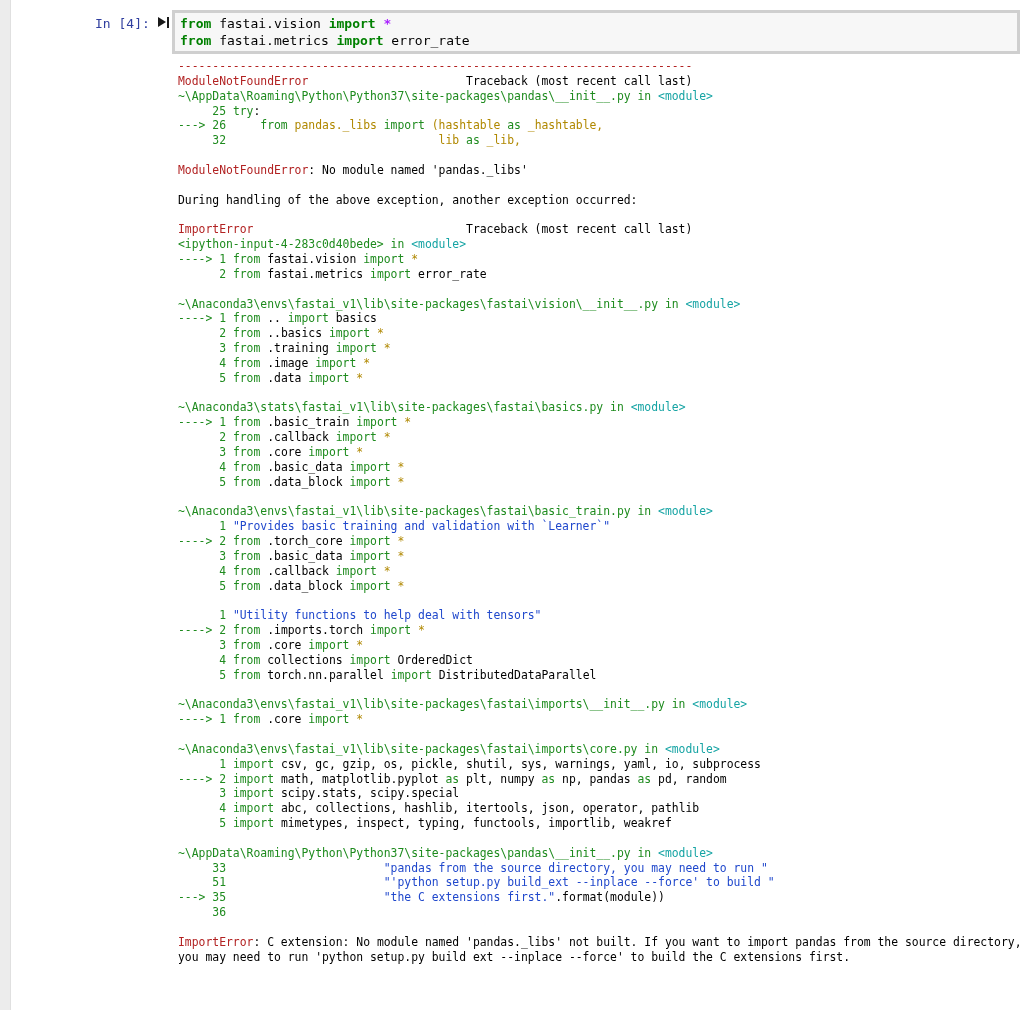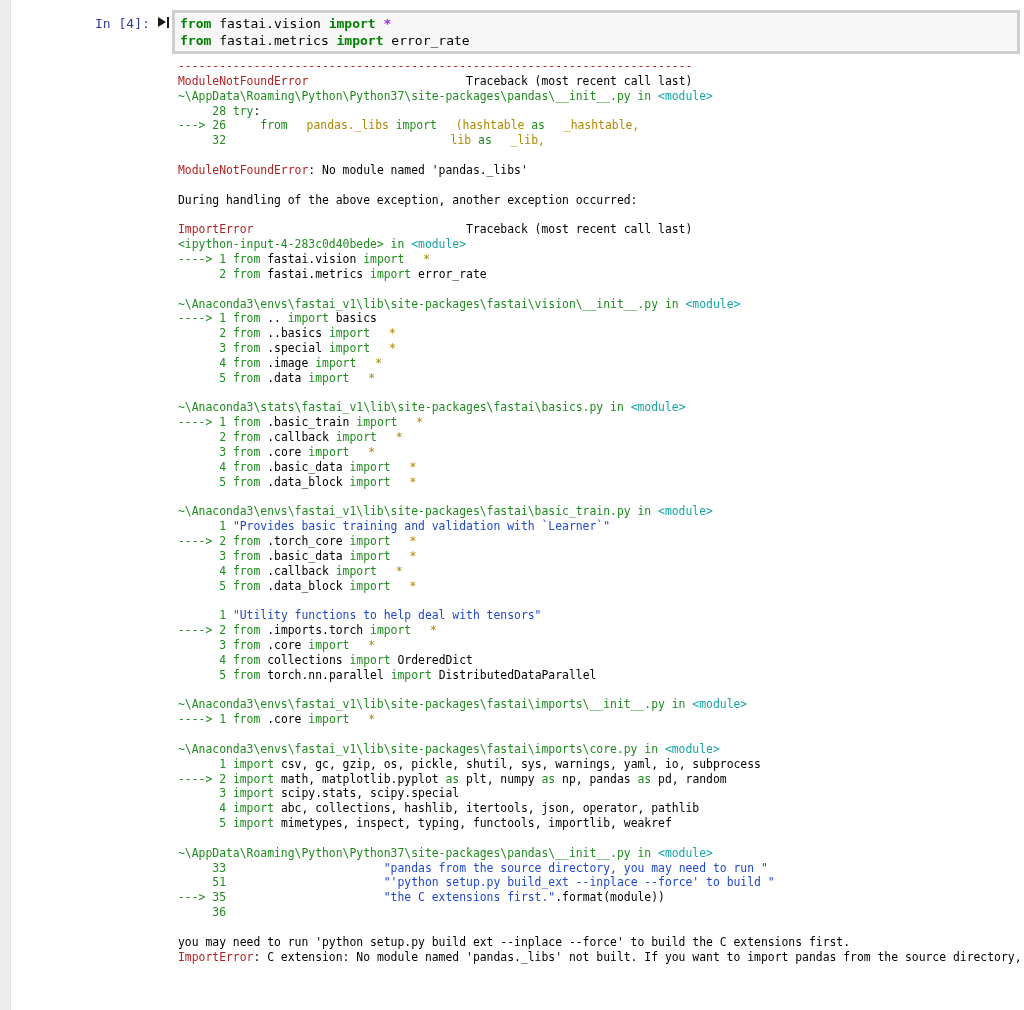--- a/index.html
+++ b/index.html
@@ -23,21 +23,21 @@
                background:#f7f7f7; border:3px solid #0ea5e9; padding:2px 20px 2px 5px; }
   .code-line { font-size:13px; line-height:17px; white-space:pre; }
 
   .output-area { position:absolute; left:178px; top:59px; width:846px; }
   .tb-line { font-size:11.4px; line-height:14.85px; height:14.85px; white-space:pre; }
 
   .seg-k  { color:var(--c-black); }
   .seg-r  { color:var(--c-red); }
   .seg-g  { color:var(--c-green); }
   .seg-c  { color:var(--c-cyan); }
-  .seg-y  { color:var(--c-yellow);margin-left:12px; }
+  .seg-y  { color:var(--c-yellow); }
   .seg-b  { color:var(--c-blue); }
   .seg-kw { color:var(--c-kw_green); font-weight:bold; }
   .seg-op { color:var(--c-purple); font-weight:bold; }
 </style>
 </head>
 <body>
 
 <div class="page">
   <div class="left-strip"></div>
 
@@ -52,37 +52,37 @@
     <div id="input-code">
         <div class="code-line"><span class="seg-kw">from</span><span class="seg-k"> fastai.vision </span><span class="seg-kw">import</span><span class="seg-k"> </span><span class="seg-op">*</span></div>
         <div class="code-line"><span class="seg-kw">from</span><span class="seg-k"> fastai.metrics </span><span class="seg-kw">import</span><span class="seg-k"> error_rate</span></div>
       </div>
   </div>
 
   <div class="output-area" id="traceback-output">
       <div class="tb-line"><span class="seg-r">---------------------------------------------------------------------------</span></div>
       <div class="tb-line"><span class="seg-r">ModuleNotFoundError</span><span class="seg-k">                       Traceback (most recent call last)</span></div>
       <div class="tb-line"><span class="seg-g">~\AppData\Roaming\Python\Python37\site-packages\pandas\__init__.py in </span><span class="seg-c">&lt;module&gt;</span></div>
-      <div class="tb-line"><span class="seg-g">     28 </span><span class="seg-g">try</span><span class="seg-k">:</span></div>
+      <div class="tb-line"><span class="seg-g">     25 </span><span class="seg-g">try</span><span class="seg-k">:</span></div>
       <div class="tb-line"><span class="seg-g">---&gt; 26     </span><span class="seg-g">from</span><span class="seg-y"> pandas._libs </span><span class="seg-g">import</span><span class="seg-y"> (hashtable </span><span class="seg-g">as</span><span class="seg-y"> _hashtable,</span></div>
       <div class="tb-line"><span class="seg-g">     32 </span><span class="seg-k">                              </span><span class="seg-y">lib </span><span class="seg-g">as</span><span class="seg-y"> _lib,</span></div>
       <div class="tb-line">&nbsp;</div>
       <div class="tb-line"><span class="seg-r">ModuleNotFoundError</span><span class="seg-k">: No module named 'pandas._libs'</span></div>
       <div class="tb-line">&nbsp;</div>
       <div class="tb-line"><span class="seg-k">During handling of the above exception, another exception occurred:</span></div>
       <div class="tb-line">&nbsp;</div>
       <div class="tb-line"><span class="seg-r">ImportError</span><span class="seg-k">                               Traceback (most recent call last)</span></div>
       <div class="tb-line"><span class="seg-g">&lt;ipython-input-4-283c0d40bede&gt; in </span><span class="seg-c">&lt;module&gt;</span></div>
       <div class="tb-line"><span class="seg-g">----&gt; 1 </span><span class="seg-g">from</span><span class="seg-k"> fastai.vision </span><span class="seg-g">import</span><span class="seg-y"> *</span></div>
       <div class="tb-line"><span class="seg-g">      2 </span><span class="seg-g">from</span><span class="seg-k"> fastai.metrics </span><span class="seg-g">import</span><span class="seg-k"> error_rate</span></div>
       <div class="tb-line">&nbsp;</div>
       <div class="tb-line"><span class="seg-g">~\Anaconda3\envs\fastai_v1\lib\site-packages\fastai\vision\__init__.py in </span><span class="seg-c">&lt;module&gt;</span></div>
       <div class="tb-line"><span class="seg-g">----&gt; 1 </span><span class="seg-g">from</span><span class="seg-k"> .. </span><span class="seg-g">import</span><span class="seg-k"> basics</span></div>
       <div class="tb-line"><span class="seg-g">      2 </span><span class="seg-g">from</span><span class="seg-k"> ..basics </span><span class="seg-g">import</span><span class="seg-y"> *</span></div>
-      <div class="tb-line"><span class="seg-g">      3 </span><span class="seg-g">from</span><span class="seg-k"> .special </span><span class="seg-g">import</span><span class="seg-y"> *</span></div>
+      <div class="tb-line"><span class="seg-g">      3 </span><span class="seg-g">from</span><span class="seg-k"> .training </span><span class="seg-g">import</span><span class="seg-y"> *</span></div>
       <div class="tb-line"><span class="seg-g">      4 </span><span class="seg-g">from</span><span class="seg-k"> .image </span><span class="seg-g">import</span><span class="seg-y"> *</span></div>
       <div class="tb-line"><span class="seg-g">      5 </span><span class="seg-g">from</span><span class="seg-k"> .data </span><span class="seg-g">import</span><span class="seg-y"> *</span></div>
       <div class="tb-line">&nbsp;</div>
       <div class="tb-line"><span class="seg-g">~\Anaconda3\stats\fastai_v1\lib\site-packages\fastai\basics.py in </span><span class="seg-c">&lt;module&gt;</span></div>
       <div class="tb-line"><span class="seg-g">----&gt; 1 </span><span class="seg-g">from</span><span class="seg-k"> .basic_train </span><span class="seg-g">import</span><span class="seg-y"> *</span></div>
       <div class="tb-line"><span class="seg-g">      2 </span><span class="seg-g">from</span><span class="seg-k"> .callback </span><span class="seg-g">import</span><span class="seg-y"> *</span></div>
       <div class="tb-line"><span class="seg-g">      3 </span><span class="seg-g">from</span><span class="seg-k"> .core </span><span class="seg-g">import</span><span class="seg-y"> *</span></div>
       <div class="tb-line"><span class="seg-g">      4 </span><span class="seg-g">from</span><span class="seg-k"> .basic_data </span><span class="seg-g">import</span><span class="seg-y"> *</span></div>
       <div class="tb-line"><span class="seg-g">      5 </span><span class="seg-g">from</span><span class="seg-k"> .data_block </span><span class="seg-g">import</span><span class="seg-y"> *</span></div>
       <div class="tb-line">&nbsp;</div>
@@ -108,16 +108,16 @@
       <div class="tb-line"><span class="seg-g">      3 </span><span class="seg-g">import</span><span class="seg-k"> scipy.stats, scipy.special</span></div>
       <div class="tb-line"><span class="seg-g">      4 </span><span class="seg-g">import</span><span class="seg-k"> abc, collections, hashlib, itertools, json, operator, pathlib</span></div>
       <div class="tb-line"><span class="seg-g">      5 </span><span class="seg-g">import</span><span class="seg-k"> mimetypes, inspect, typing, functools, importlib, weakref</span></div>
       <div class="tb-line">&nbsp;</div>
       <div class="tb-line"><span class="seg-g">~\AppData\Roaming\Python\Python37\site-packages\pandas\__init__.py in </span><span class="seg-c">&lt;module&gt;</span></div>
       <div class="tb-line"><span class="seg-g">     33 </span><span class="seg-k">                      </span><span class="seg-b">"pandas from the source directory, you may need to run "</span></div>
       <div class="tb-line"><span class="seg-g">     51 </span><span class="seg-k">                      </span><span class="seg-b">"'python setup.py build_ext --inplace --force' to build "</span></div>
       <div class="tb-line"><span class="seg-g">---&gt; 35 </span><span class="seg-k">                      </span><span class="seg-b">"the C extensions first."</span><span class="seg-k">.format(module))</span></div>
       <div class="tb-line"><span class="seg-g">     36 </span></div>
       <div class="tb-line">&nbsp;</div>
+      <div class="tb-line"><span class="seg-r">ImportError</span><span class="seg-k">: C extension: No module named 'pandas._libs' not built. If you want to import pandas from the source directory,</span></div>
       <div class="tb-line"><span class="seg-k">you may need to run 'python setup.py build ext --inplace --force' to build the C extensions first.</span></div>
-      <div class="tb-line"><span class="seg-r">ImportError</span><span class="seg-k">: C extension: No module named 'pandas._libs' not built. If you want to import pandas from the source directory,</span></div>
     </div>
 </div>
 
 </body></html>

